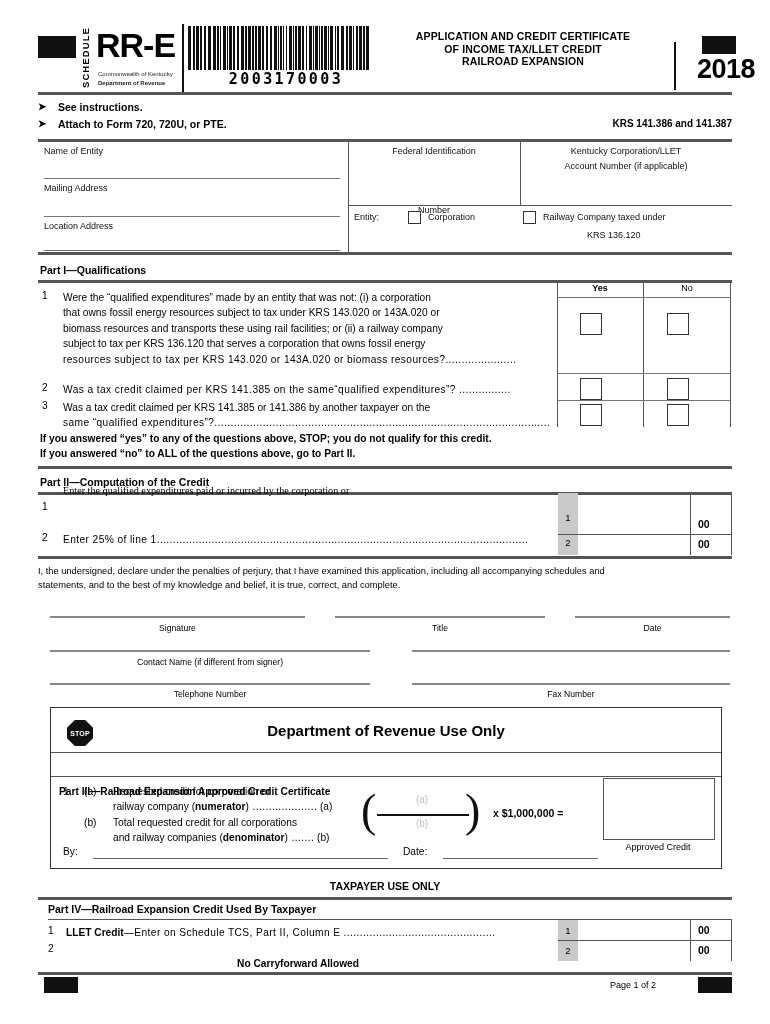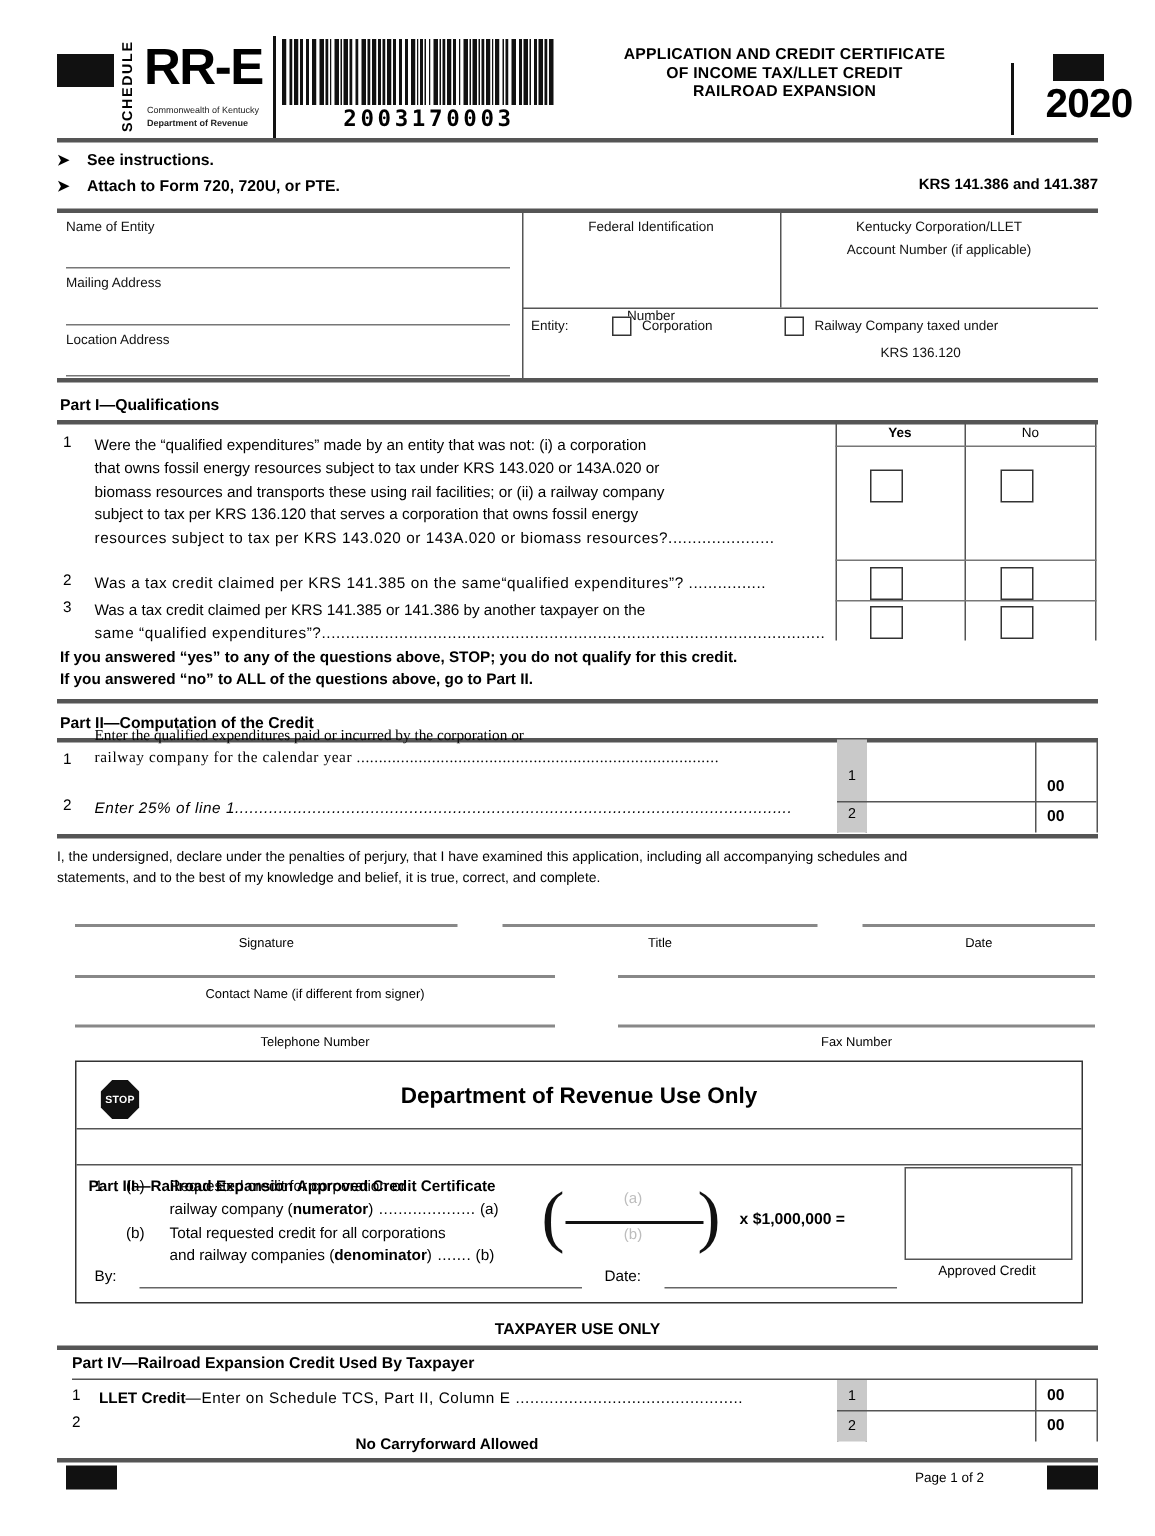--- a/index.html
+++ b/index.html
@@ -222,21 +222,21 @@
     <div class="barnum">2003170003</div>
 
     <div class="hdr-title">
       <div>APPLICATION AND CREDIT CERTIFICATE</div>
       <div>OF INCOME TAX/LLET CREDIT</div>
       <div>RAILROAD EXPANSION</div>
     </div>
 
     <div class="vbar2"></div>
     <div class="year-sq"></div>
-    <div class="year">2020</div>
+    <div class="year">2018</div>
   </div>
   <div class="rule-hdr"></div>
 
   <div class="instr">
     <div class="instr-row">
       <span class="arrow">➤</span>
       <span class="instr-txt">See instructions.</span>
     </div>
     <div class="instr-row">
       <span class="arrow">➤</span>
@@ -314,24 +314,23 @@
   <div class="q bold" style="left:40px;top:446px;width:520px;font-size:10.2px;">If you answered “no” to ALL of the questions above, go to Part II.</div>
 
   <div class="hr" style="left:38px;top:466px;width:694px;"></div>
 
   <div class="partbar" style="left:40px;top:476px;">Part II—Computation of the Credit</div>
   <div class="hr" style="left:38px;top:492px;width:694px;"></div>
 
   <div class="qnum" style="left:42px;top:501px;">1</div>
   <div class="q" style="left:63px;top:483px;width:495px;font-family:Liberation Serif, serif;">
     <div>Enter the qualified expenditures paid or incurred by the corporation or</div>
-    <div class="dots">railway company for the calendar year ..................................................................................</div>
   </div>
   <div class="qnum" style="left:42px;top:532px;">2</div>
-  <div class="q dots" style="left:63px;top:532px;width:495px;font-style:italic;">Enter 25% of line 1...................................................................................................................</div>
+  <div class="q dots" style="left:63px;top:532px;width:495px;">Enter 25% of line 1...................................................................................................................</div>
 
   <div class="vr" style="left:558px;top:493px;height:62px;background:#555;width:1.4px;"></div>
   <div class="vr" style="left:577px;top:493px;height:62px;background:#555;width:1.4px;"></div>
   <div class="vr" style="left:690px;top:493px;height:62px;background:#555;width:1.4px;"></div>
   <div class="vr" style="left:731px;top:493px;height:62px;background:#555;width:1.4px;"></div>
   <div style="position:absolute;left:558px;top:493px;width:20px;height:62px;background:#c9c9c9;"></div>
   <div class="hrthin" style="left:558px;top:534px;width:173px;background:#555;height:1.2px;"></div>
   <div style="position:absolute;left:558px;top:512px;width:20px;text-align:center;font-size:9.5px;">1</div>
   <div style="position:absolute;left:558px;top:537px;width:20px;text-align:center;font-size:9.5px;">2</div>
   <div style="position:absolute;left:578px;top:493px;width:112px;height:41px;"></div>

